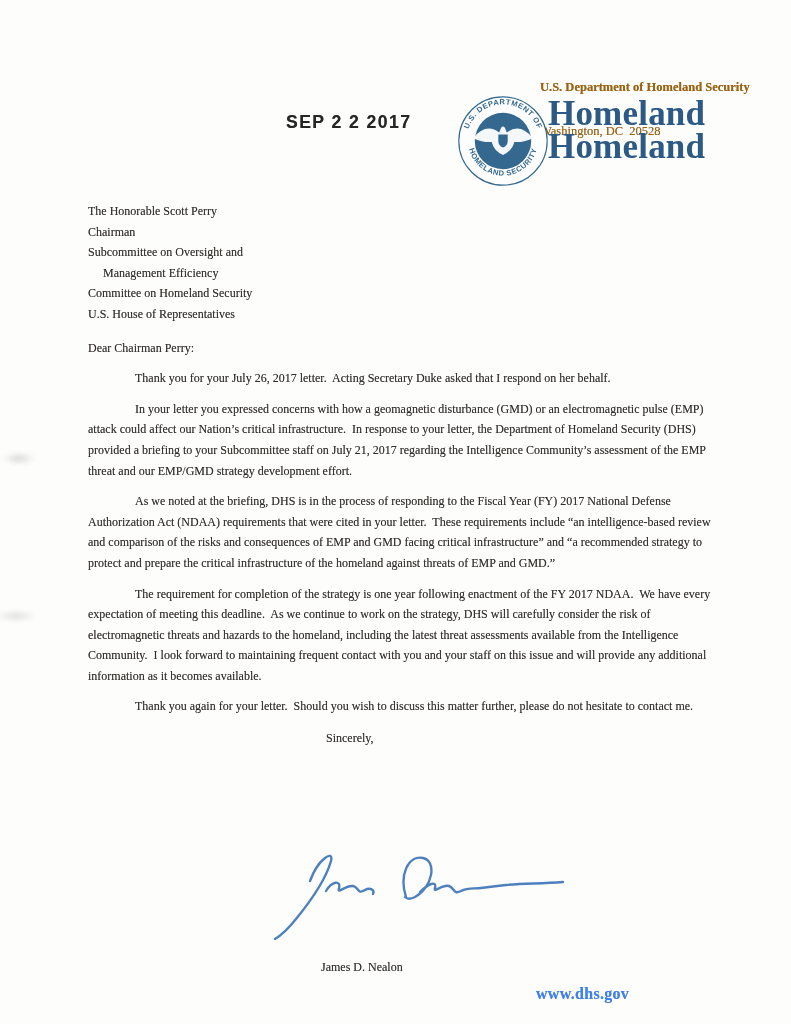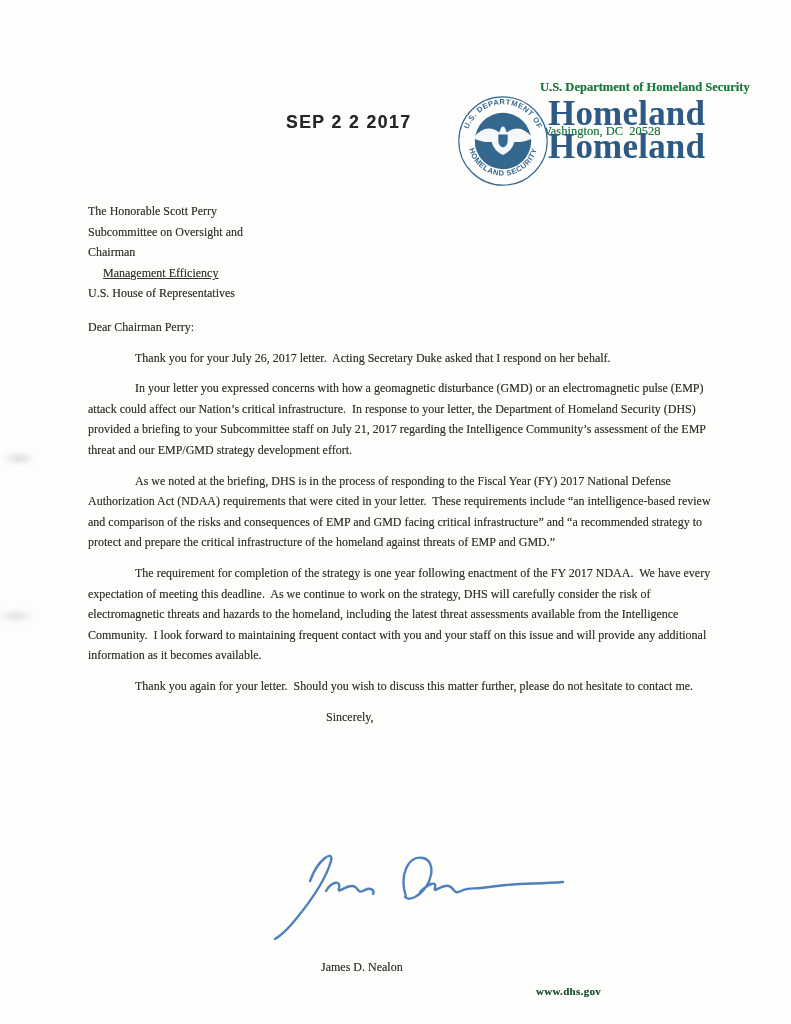--- a/index.html
+++ b/index.html
@@ -4,41 +4,41 @@
 <style>
   html,body{margin:0;padding:0;background:#ffffff;}
   .page{
     position:relative;width:791px;height:1024px;background:#fdfdfc;overflow:hidden;
     font-family:"Liberation Serif", serif;color:#33302c;
   }
   .scan-text{ text-shadow:0 0 0.5px rgba(70,65,60,0.55); }
 
   
   .dept-address{position:absolute;left:540px;top:51px;line-height:14.5px;
-    font-family:"Liberation Serif", serif;color:#15803d;font-size:12.5px;white-space:pre-wrap;}
+    font-family:"Liberation Serif", serif;color:#a16207;font-size:12.5px;white-space:pre-wrap;}
   .dept-address .l1{font-weight:bold;}
   .date-stamp{position:absolute;left:286px;top:111px;font-family:"Liberation Sans", sans-serif;
     font-weight:700;font-size:19px;letter-spacing:1.5px;color:#262626;transform:scaleX(0.93);
     transform-origin:left top;text-shadow:0 0 0.6px rgba(30,30,30,0.5);}
   .seal{position:absolute;left:456px;top:94px;width:94px;height:94px;}
   .wordmark{position:absolute;left:548px;top:97px;color:#2d5a85;font-weight:bold;
     font-size:35px;line-height:33px;letter-spacing:0.2px;font-family:"Liberation Serif", serif;}
 
   
   .content{position:absolute;left:88px;top:201px;width:630px;font-size:12px;line-height:20.6px;}
   .recipient div{white-space:pre-wrap;}
-  .recipient .indent{padding-left:15px;text-decoration:underline;}
+  .recipient .indent{padding-left:15px;}
   .salutation{margin-top:13px;}
   .para{margin:10px 0 0 0;text-indent:47px;white-space:pre-wrap;}
   .closing{margin-top:11px;margin-left:238px;}
   .sig-svg{position:absolute;left:180px;top:644px;width:300px;height:100px;overflow:visible;}
   .sig-block{position:absolute;left:233px;top:715px;line-height:20.6px;white-space:pre-wrap;}
 
-  .footer-url{position:absolute;left:536px;top:985px;font-size:11px;font-weight:bold;
-    color:#14532d;font-family:"Liberation Serif", serif;letter-spacing:0.3px;}
+  .footer-url{position:absolute;left:536px;top:985px;font-size:16px;font-weight:bold;
+    color:#3b82f6;font-family:"Liberation Serif", serif;letter-spacing:0.3px;}
 
   
   .smudge{position:absolute;border-radius:50%;filter:blur(2px);}
   .smudge1{left:2px;top:452px;width:34px;height:13px;
     background:radial-gradient(closest-side, rgba(150,148,145,0.35), rgba(150,148,145,0));}
   .smudge2{left:-4px;top:610px;width:40px;height:12px;
     background:radial-gradient(closest-side, rgba(150,148,145,0.3), rgba(150,148,145,0));}
 </style>
 </head>
 <body>
@@ -73,23 +73,24 @@
 
   <div class="wordmark">
     <div>Homeland</div>
     <div>Homeland</div>
   </div>
 
   <div class="content scan-text">
 
     <div class="recipient">
       <div>The Honorable Scott Perry</div>
+      <div>Chairman</div>
       <div>Subcommittee on Oversight and</div>
-      <div>Chairman</div>
       <div class="indent">Management Efficiency</div>
+      <div>Committee on Homeland Security</div>
       <div>U.S. House of Representatives</div>
     </div>
 
     <div class="salutation">Dear Chairman Perry:</div>
 
     <p class="para">Thank you for your July 26, 2017 letter.  Acting Secretary Duke asked that I respond on her behalf.</p>
     <p class="para">In your letter you expressed concerns with how a geomagnetic disturbance (GMD) or an electromagnetic pulse (EMP) attack could affect our Nation’s critical infrastructure.  In response to your letter, the Department of Homeland Security (DHS) provided a briefing to your Subcommittee staff on July 21, 2017 regarding the Intelligence Community’s assessment of the EMP threat and our EMP/GMD strategy development effort.</p>
     <p class="para">As we noted at the briefing, DHS is in the process of responding to the Fiscal Year (FY) 2017 National Defense Authorization Act (NDAA) requirements that were cited in your letter.  These requirements include “an intelligence-based review and comparison of the risks and consequences of EMP and GMD facing critical infrastructure” and “a recommended strategy to protect and prepare the critical infrastructure of the homeland against threats of EMP and GMD.”</p>
     <p class="para">The requirement for completion of the strategy is one year following enactment of the FY 2017 NDAA.  We have every expectation of meeting this deadline.  As we continue to work on the strategy, DHS will carefully consider the risk of electromagnetic threats and hazards to the homeland, including the latest threat assessments available from the Intelligence Community.  I look forward to maintaining frequent contact with you and your staff on this issue and will provide any additional information as it becomes available.</p>
     <p class="para">Thank you again for your letter.  Should you wish to discuss this matter further, please do not hesitate to contact me.</p>

